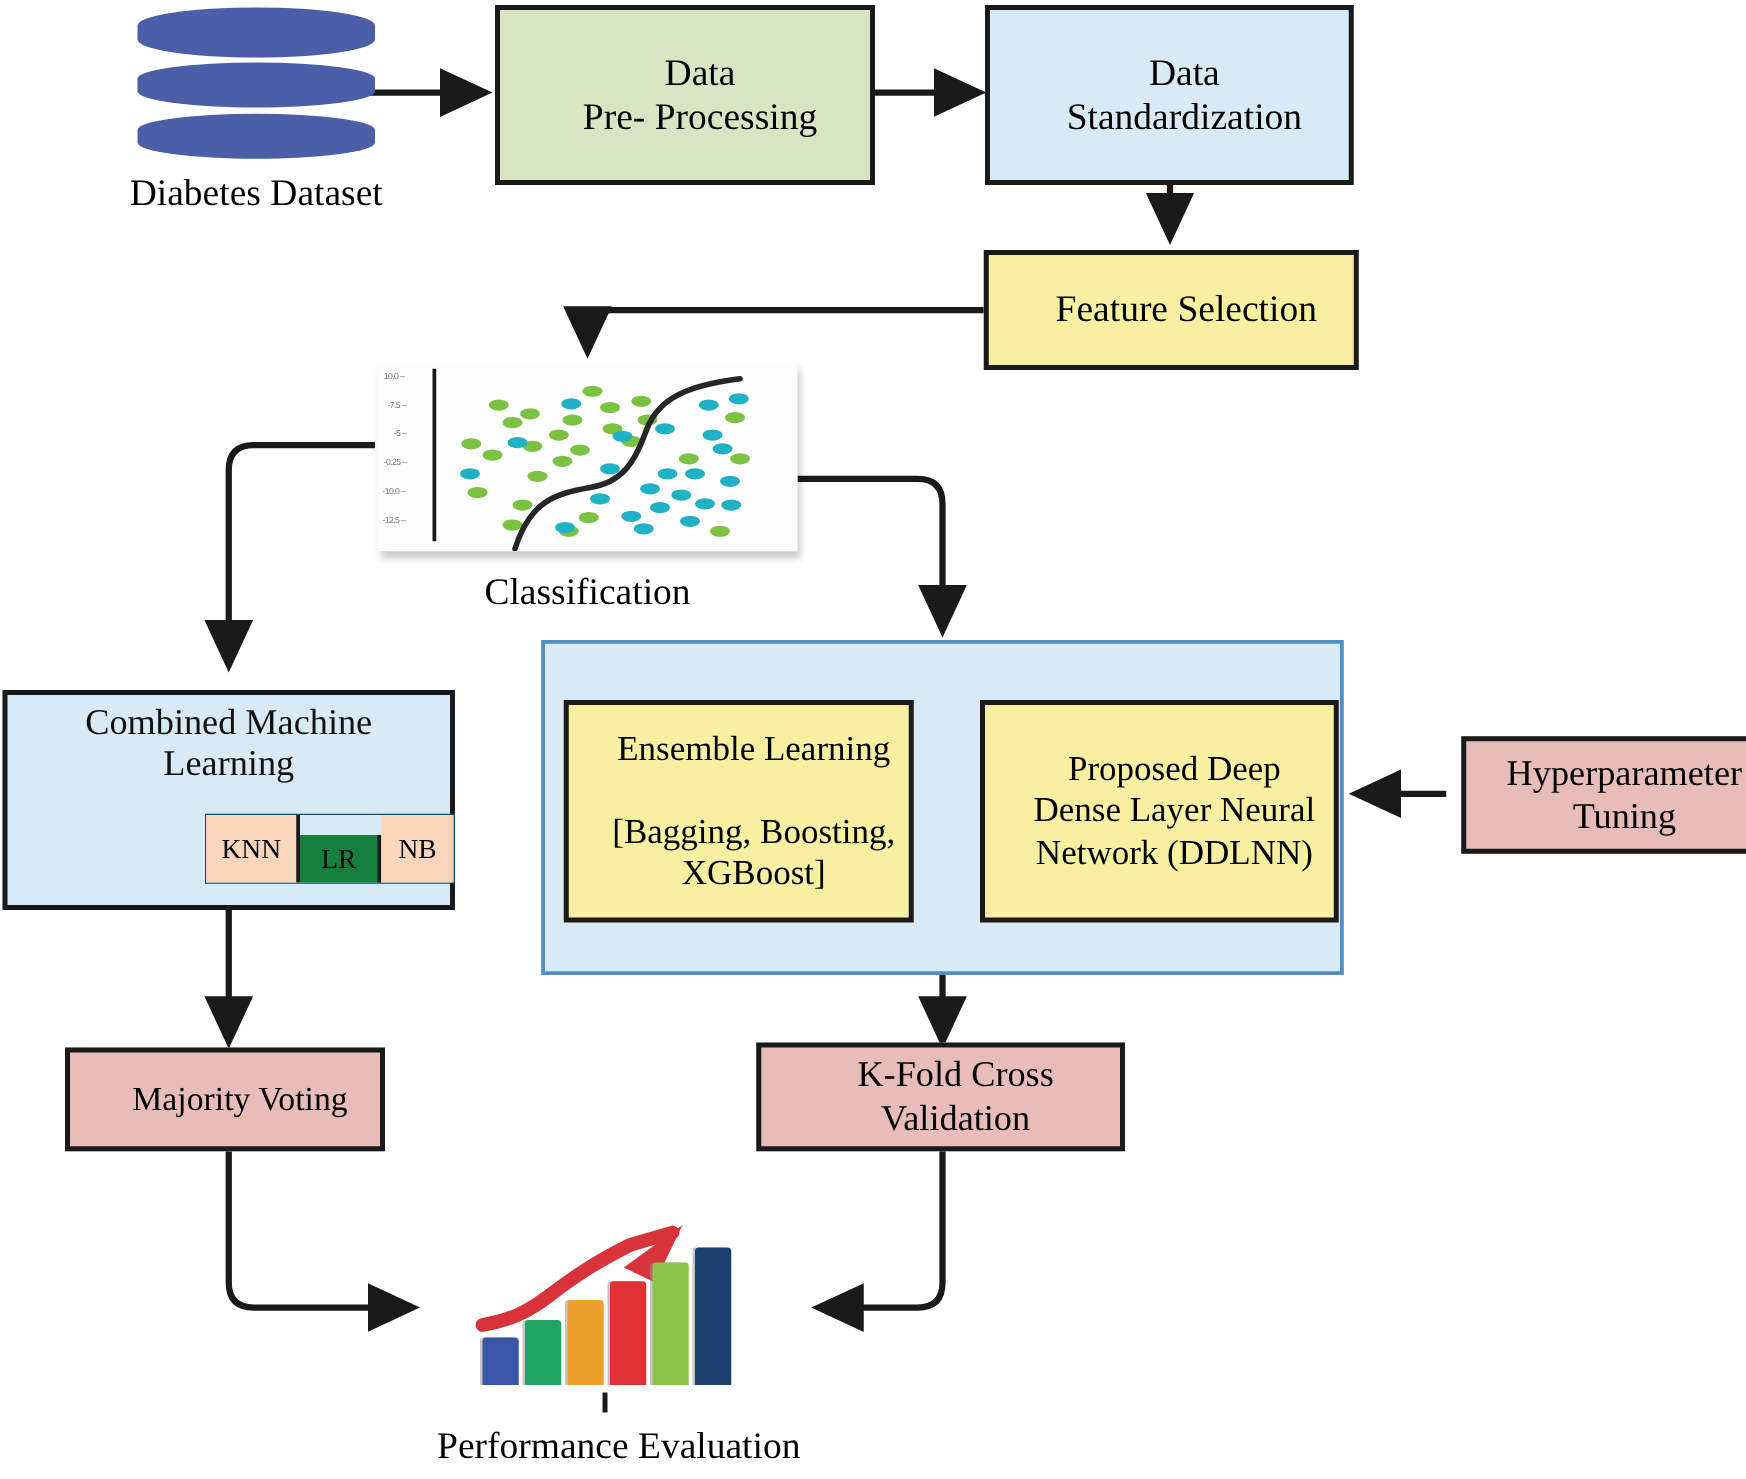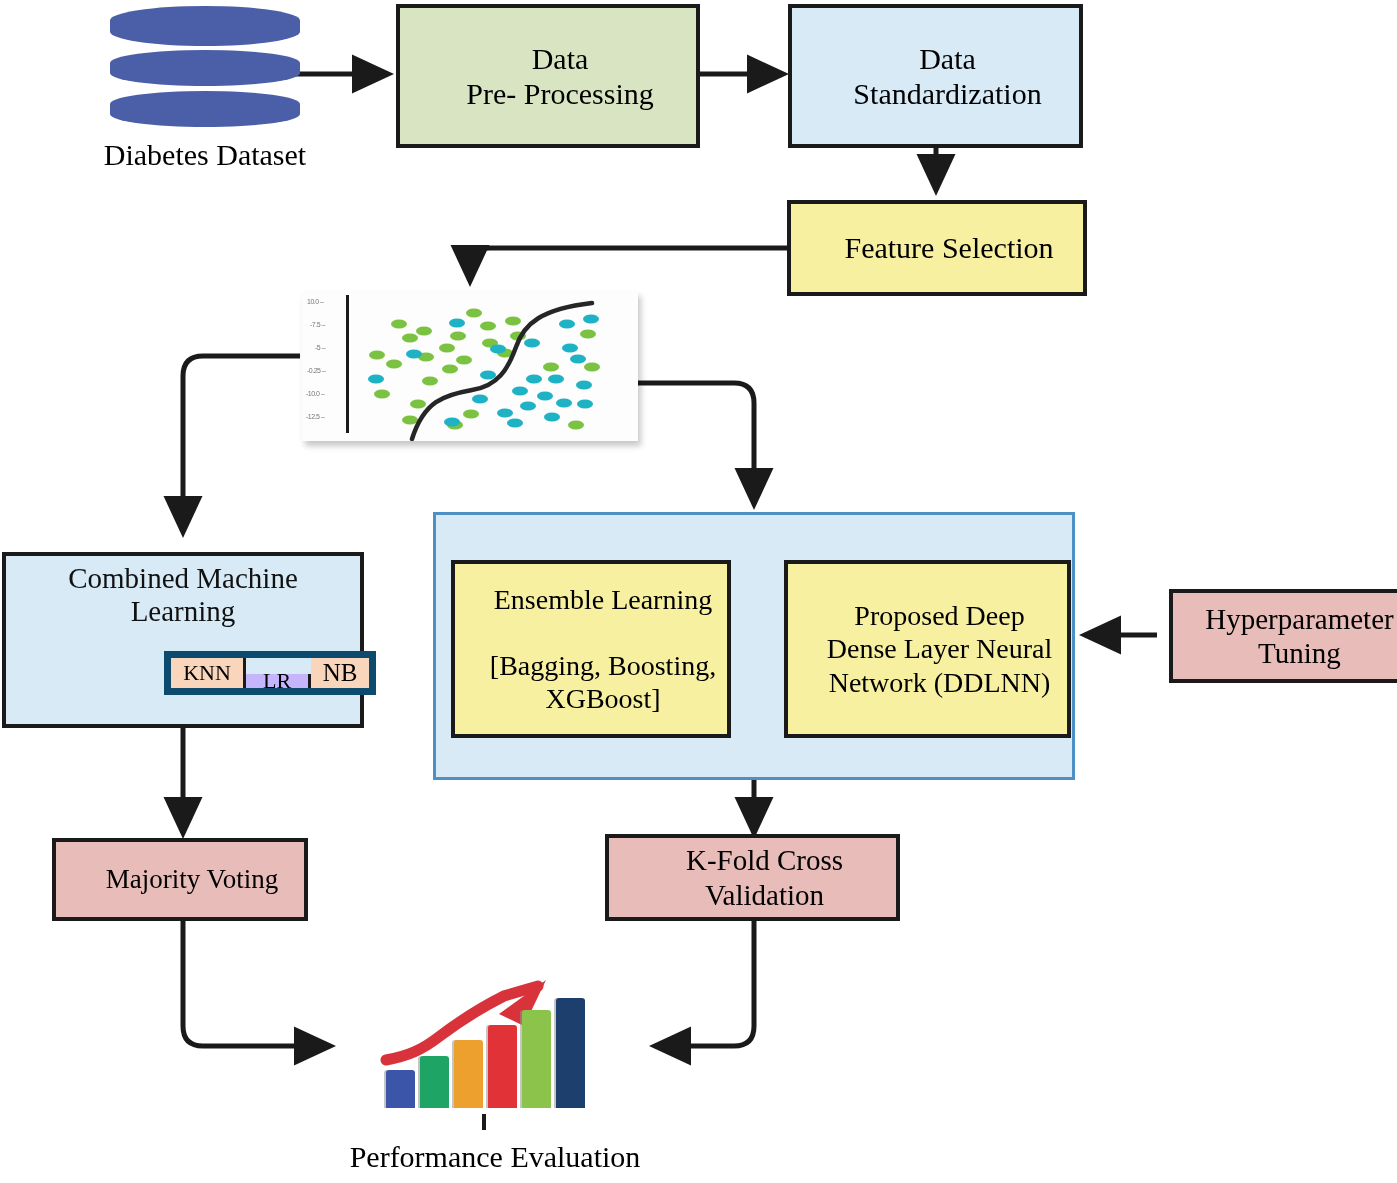--- a/index.html
+++ b/index.html
@@ -205,30 +205,31 @@
           <ellipse cx="282" cy="94" rx="8" ry="4.5"></ellipse>
         <ellipse cx="276" cy="68" rx="8" ry="4.5"></ellipse>
           <ellipse cx="254" cy="88" rx="8" ry="4.5"></ellipse>
         <ellipse cx="283" cy="113" rx="8" ry="4.5"></ellipse>
           <ellipse cx="262" cy="112" rx="8" ry="4.5"></ellipse>
         <ellipse cx="230" cy="52" rx="8" ry="4.5"></ellipse>
       </g>
       <path d="M110,148 C122,110 142,104 170,99 C196,95 206,78 214,56 C222,32 240,18 290,12" stroke="#262626" stroke-width="4.5" fill="none" stroke-linecap="round"></path>
     </svg>
   </div>
+  <div class="freetext" style="left:300px; top:457px; width:340px; font-size:30px;">Classification</div>
 
   <div style="position:absolute; left:2px; top:552px; width:362px; height:176px; box-sizing:border-box; border:4px solid #1a1a1a; background:#d7eaf5;">
     <div class="freetext" style="left:0; top:6px; width:354px; font-size:29px; color:#111;">Combined Machine
 Learning</div>
 
 
-    <div style="position:absolute; left:158px; top:95px; height:44px; display:flex; box-sizing:border-box; border:7px solid #0c4a6e;">
+    <div style="position:absolute; left:158px; top:95px; height:56px; display:flex; box-sizing:border-box; border:1px solid #0c4a6e;">
       <div style="width:72px; background:#f8d5bb; border-right:3px solid #1a1a1a; display:flex; align-items:center; justify-content:center; font-size:22px;">KNN</div>
-      <div style="width:62px; background:#c4b5fd; border-right:3px solid #1a1a1a; display:flex; align-items:center; justify-content:center; font-size:22px;margin-top:16px;">LR</div>
-      <div style="width:58px; background:#f8d5bb; display:flex; align-items:center; justify-content:center; font-size:25px;">NB</div>
+      <div style="width:62px; background:#15803d; border-right:3px solid #1a1a1a; display:flex; align-items:center; justify-content:center; font-size:22px;margin-top:16px;">LR</div>
+      <div style="width:58px; background:#f8d5bb; display:flex; align-items:center; justify-content:center; font-size:22px;">NB</div>
     </div>
   </div>
 
   <div style="position:absolute; left:433px; top:512px; width:642px; height:268px; box-sizing:border-box; border:3px solid #4e8fc4; background:#d7eaf5;">
 
     <div class="node" style="left:15px; top:45px; width:280px; height:178px; background:#f7f0a0; font-size:28px;">
       <span class="txt">Ensemble Learning
 
 [Bagging, Boosting,
 XGBoost]</span>

